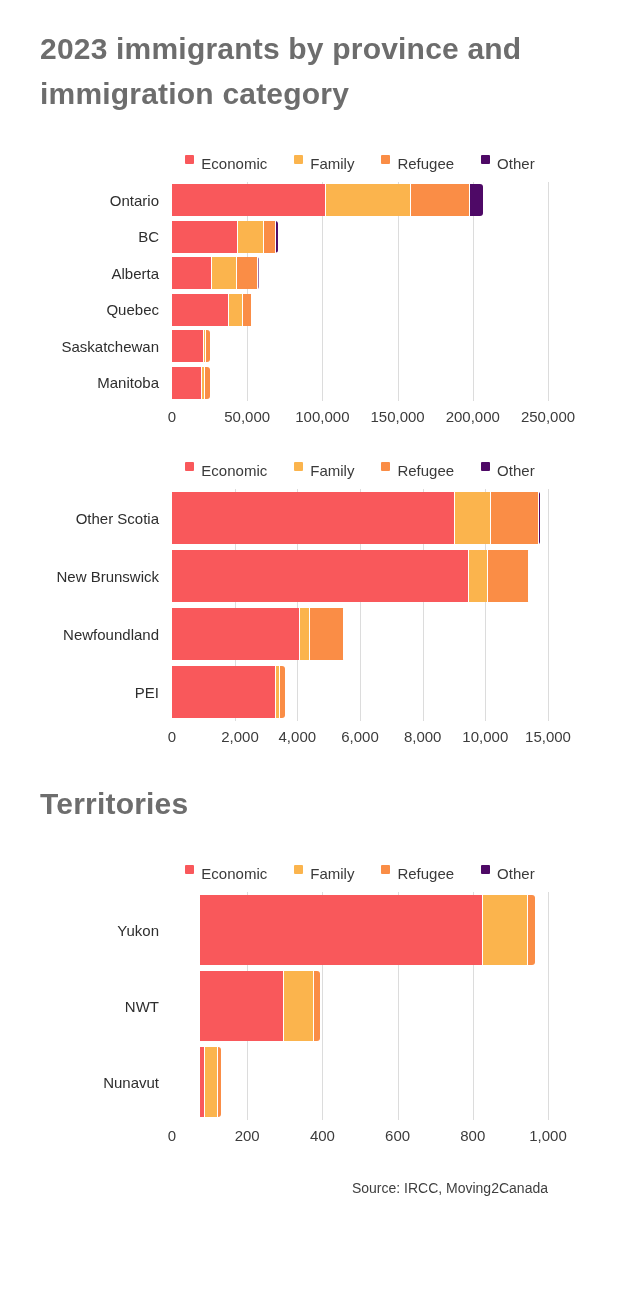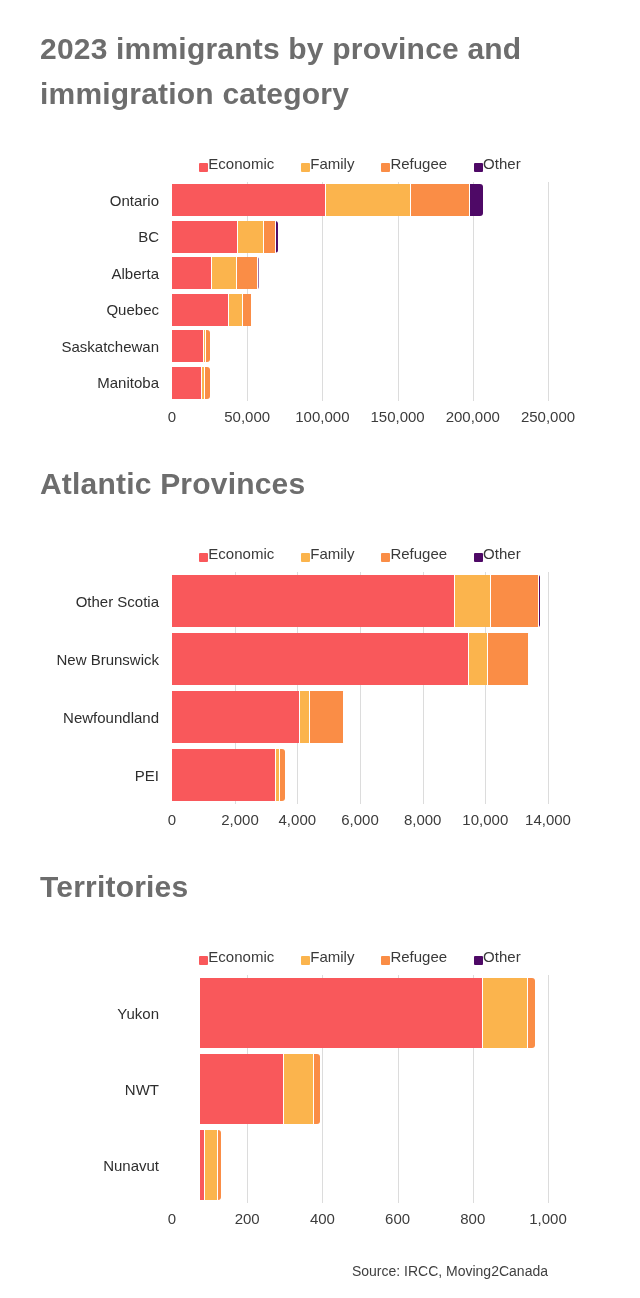--- a/index.html
+++ b/index.html
@@ -12,21 +12,21 @@
   .chart{margin-bottom:34px;}
   .chart-title{
     font-size:30px;font-weight:700;color:#6d6d6d;text-align:left;
     line-height:1.5;margin:0 auto 38px;max-width:560px;letter-spacing:.2px;
   }
   
   .legend{
     margin-left:172px;width:376px;display:flex;justify-content:center;
     align-items:center;gap:27px;margin-bottom:10px;height:18px;
   }
-  .legend-item{display:flex;align-items:flex-end;}
+  .legend-item{display:flex;align-items:flex-start;gap:7px;}
   .sw{width:9px;height:9px;border-radius:1px;display:inline-block;}
   .legend-label{font-size:15px;color:#3a3a3a;}
   
   .plot{position:relative;margin-left:172px;width:376px;}
   .c0 .plot{height:219px;}  .c0 .row{height:36.5px;}  .c0 .bar{height:32px;}
   .c1 .plot{height:232px;}  .c1 .row{height:58px;}    .c1 .bar{height:52px;}
   .c2 .plot{height:228px;}  .c2 .row{height:76px;padding-left:28px;}    .c2 .bar{height:70px;}
   .gridline{position:absolute;top:0;bottom:0;width:1px;background:#dcdcdc;z-index:0;}
   .row{position:relative;display:flex;align-items:center;z-index:1;}
   .cat{
@@ -134,21 +134,20 @@
       <div class="axis">
         <span class="tick" style="left: 0px;">0</span>
         <span class="tick" style="left: 75.2px;">50,000</span>
         <span class="tick" style="left: 150.4px;">100,000</span>
         <span class="tick" style="left: 225.6px;">150,000</span>
         <span class="tick" style="left: 300.8px;">200,000</span>
         <span class="tick" style="left: 376px;">250,000</span>
       </div>
     </section>
     <section class="chart c1">
-      <h2 class="chart-title">Atlantic Provinces</h2>
       <div class="legend">
         <span class="legend-item">
           <span class="sw" style="background: rgb(249, 88, 91);"></span>
           <span class="legend-label">Economic</span>
         </span>
         <span class="legend-item">
           <span class="sw" style="background: rgb(251, 180, 77);"></span>
           <span class="legend-label">Family</span>
         </span>
         <span class="legend-item">
@@ -203,21 +202,21 @@
           </div>
         </div>
       </div>
       <div class="axis">
         <span class="tick" style="left: 0px;">0</span>
         <span class="tick" style="left: 68px;">2,000</span>
         <span class="tick" style="left: 125.3px;">4,000</span>
         <span class="tick" style="left: 188px;">6,000</span>
         <span class="tick" style="left: 250.7px;">8,000</span>
         <span class="tick" style="left: 313.3px;">10,000</span>
-        <span class="tick" style="left: 376px;">14,000</span>
+        <span class="tick" style="left: 376px;">15,000</span>
       </div>
     </section>
     <section class="chart c2">
       <h2 class="chart-title">Territories</h2>
       <div class="legend">
         <span class="legend-item">
           <span class="sw" style="background: rgb(249, 88, 91);"></span>
           <span class="legend-label">Economic</span>
         </span>
         <span class="legend-item">

